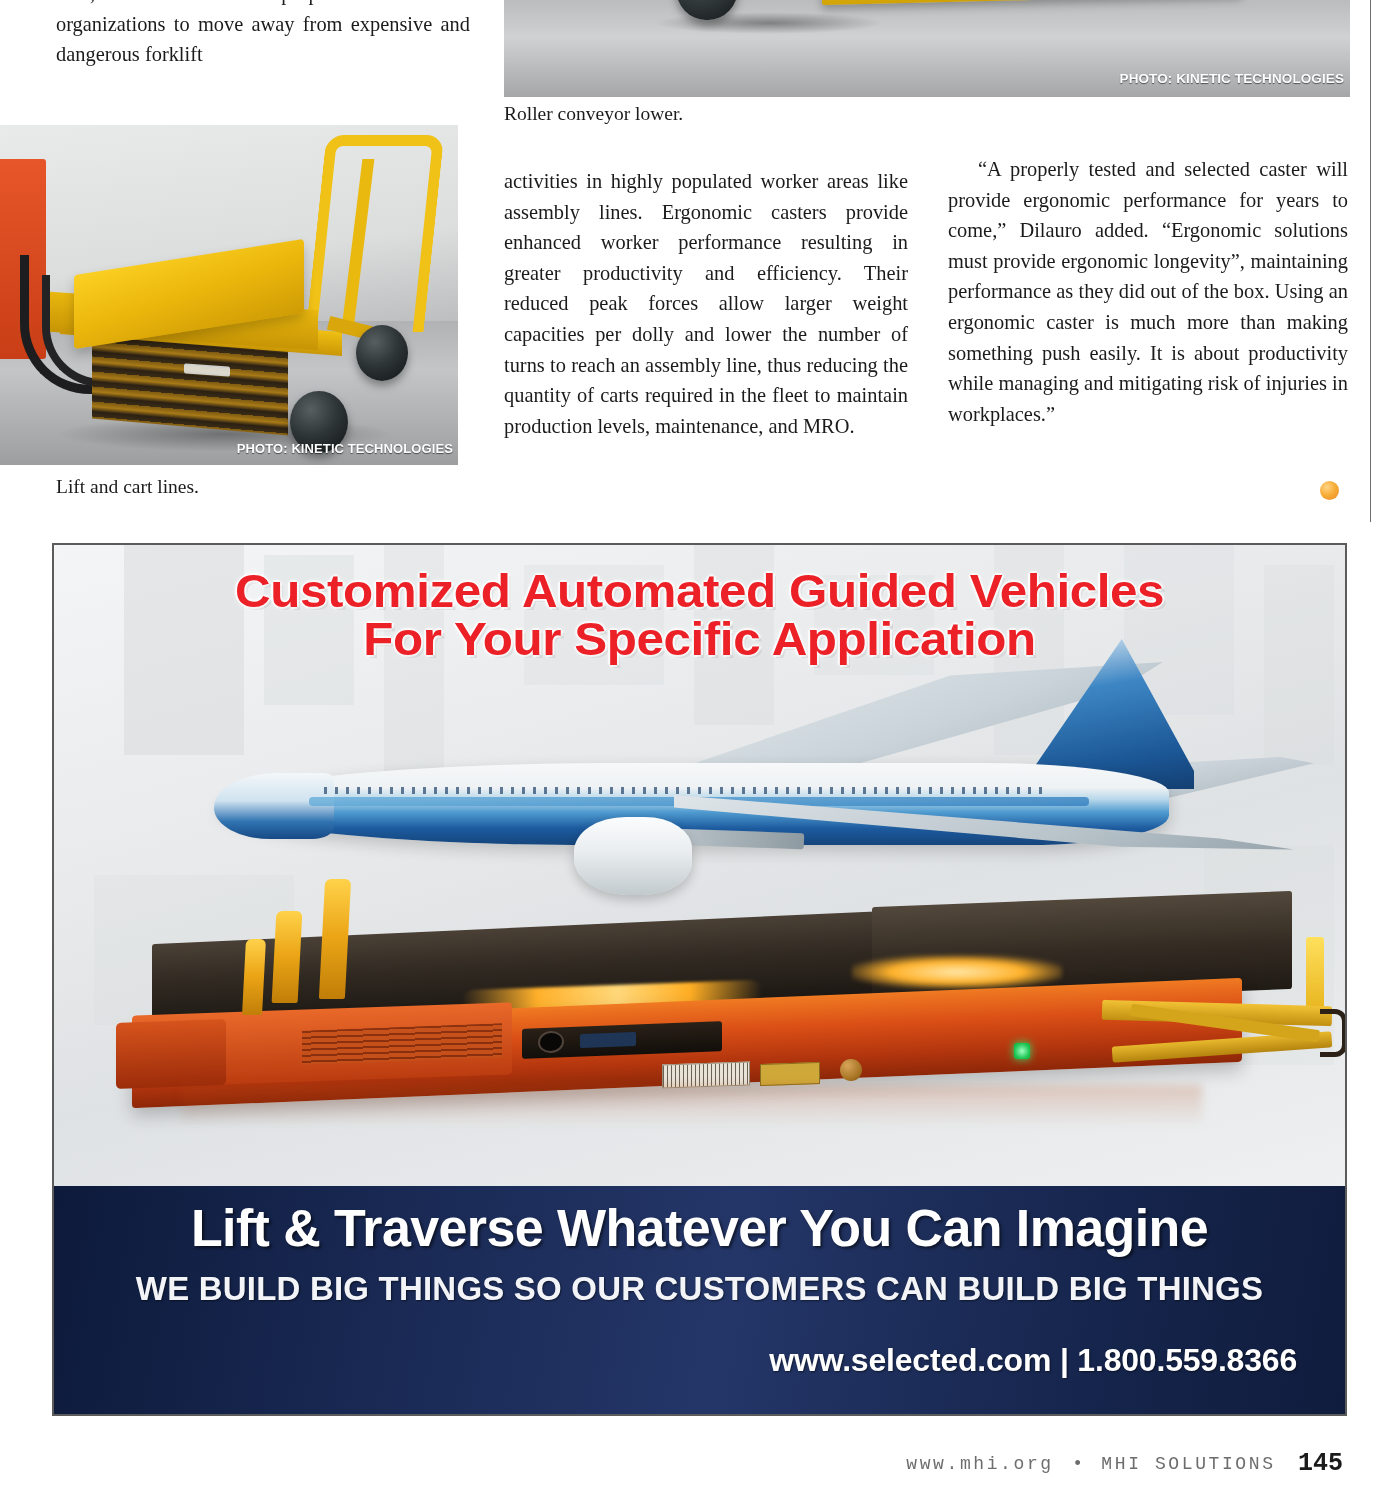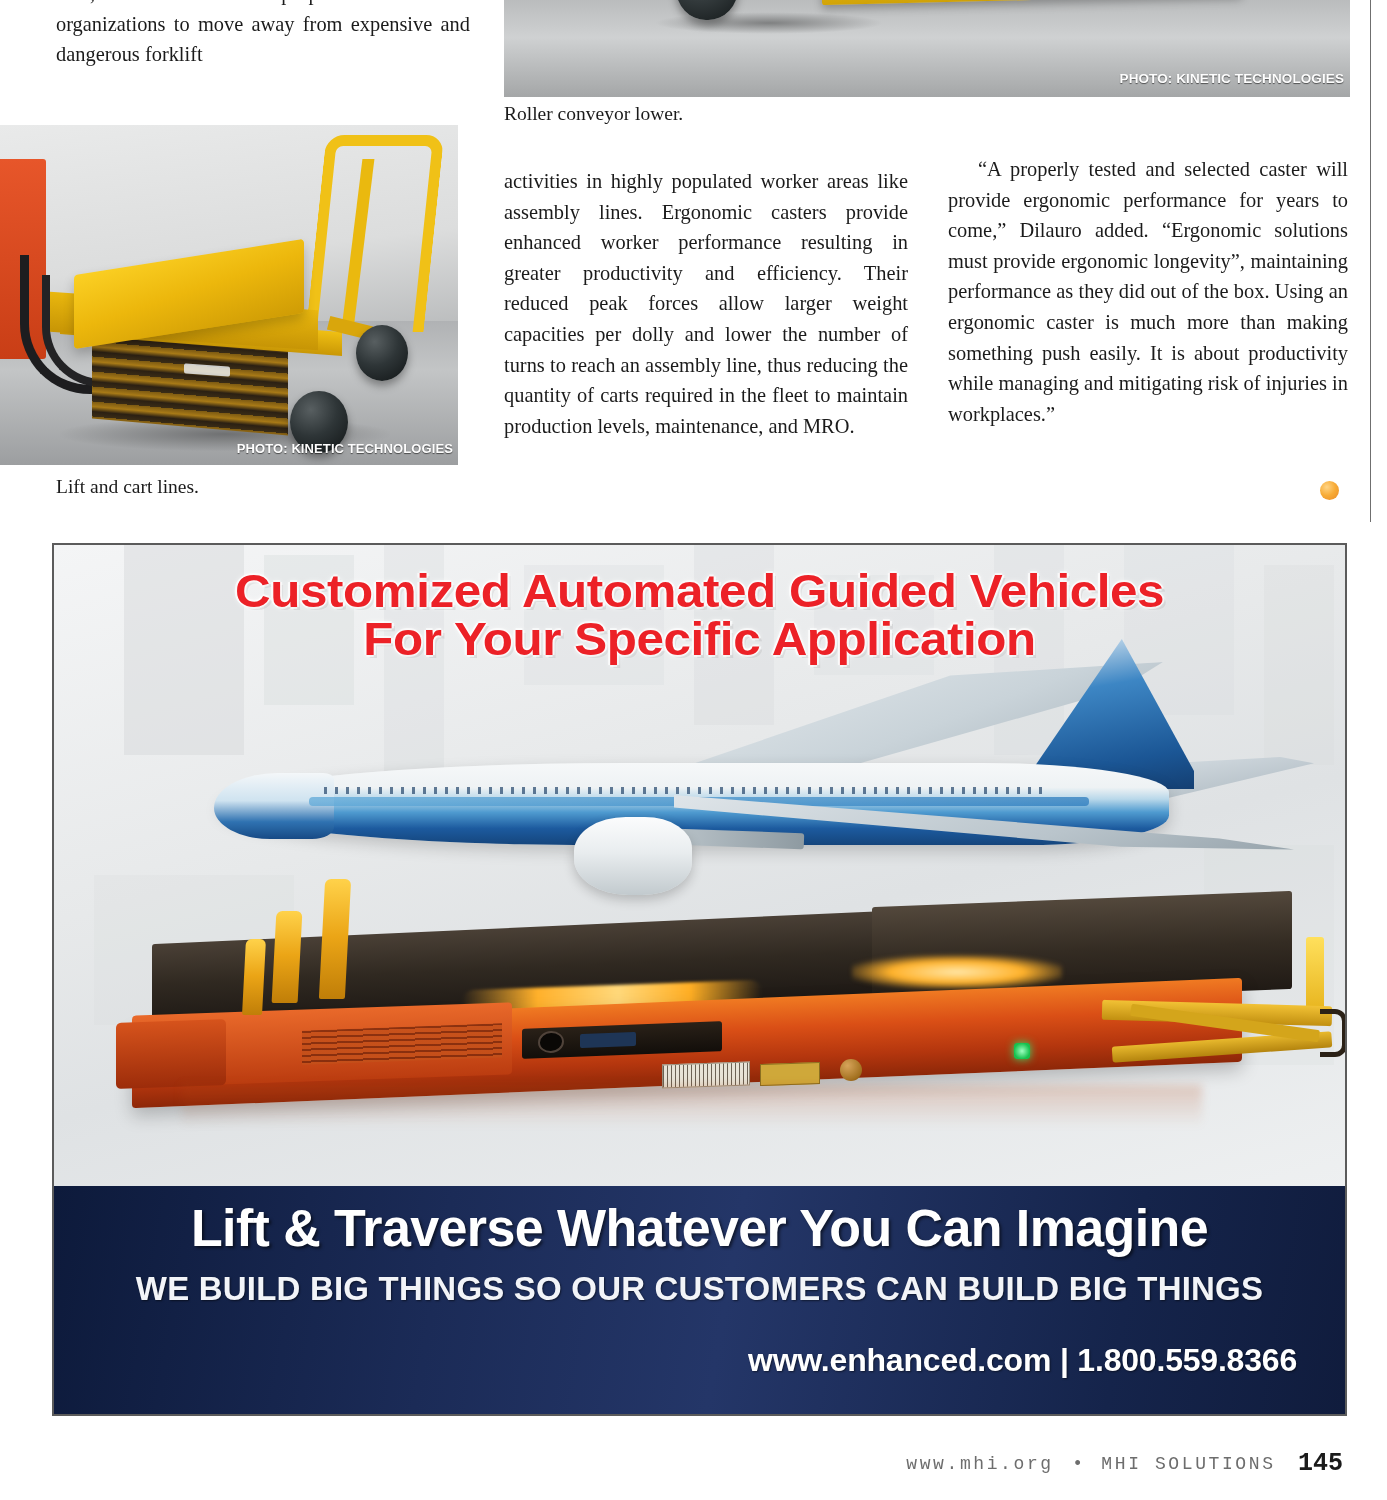--- a/index.html
+++ b/index.html
@@ -556,21 +556,21 @@
         <span>Customized Automated Guided Vehicles</span>
         <span class="l2">For Your Specific Application</span>
       </div>
     </div>
 
     <div class="ad-blue">
       <div class="ad-line1">Lift &amp; Traverse Whatever You Can Imagine</div>
       <div class="ad-line2">WE BUILD BIG THINGS SO OUR CUSTOMERS CAN BUILD BIG THINGS</div>
 
 
-      <div class="ad-contact">www.enhanced.com | 1.800.559.8366</div>
+      <div class="ad-contact">www.selected.com | 1.800.559.8366</div>
     </div>
   </div>
 
   <div class="footer">
     <span>www.mhi.org</span>
     <span class="dot">•</span>
     <span>MHI SOLUTIONS</span>
     <span class="pageno">145</span>
   </div>
 

